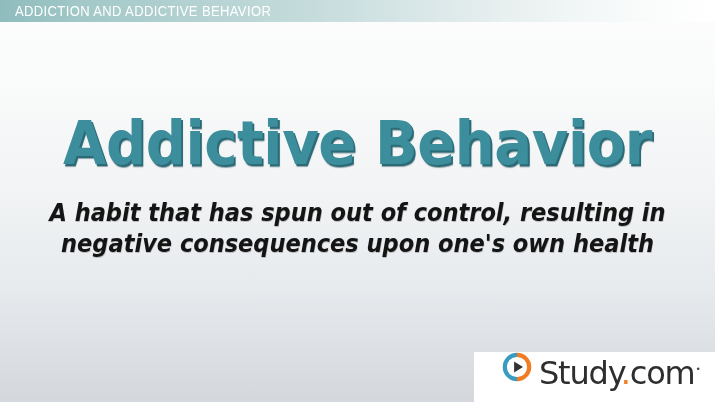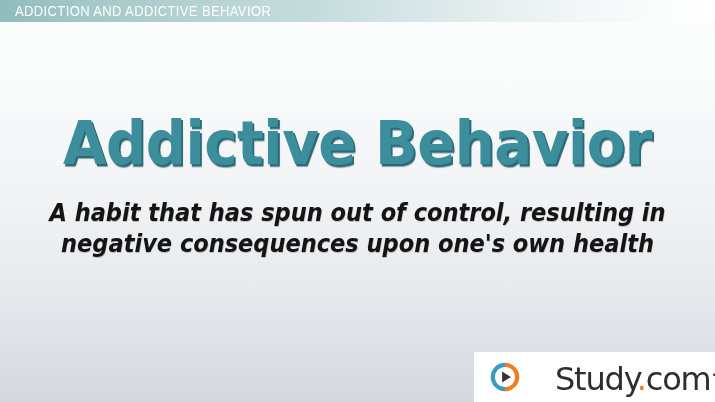--- a/index.html
+++ b/index.html
@@ -104,24 +104,22 @@
 
   
   #logo-panel {
     position: absolute;
     left: 474px;
     top: 352px;
     width: 241px;
     height: 50px;
     background: #ffffff;
     display: flex;
-    align-items: center;
-    padding-left: 16px;
+    padding-left: 28px;
     box-sizing: border-box;
-    gap: 28px;
   }
   #logo-mark {
     width: 30px;
     height: 30px;
     flex: 0 0 30px;
     margin-right: 7px;
     display: block;
   }
   #logo-wordmark {
     font-family: "DejaVu Sans", sans-serif;

